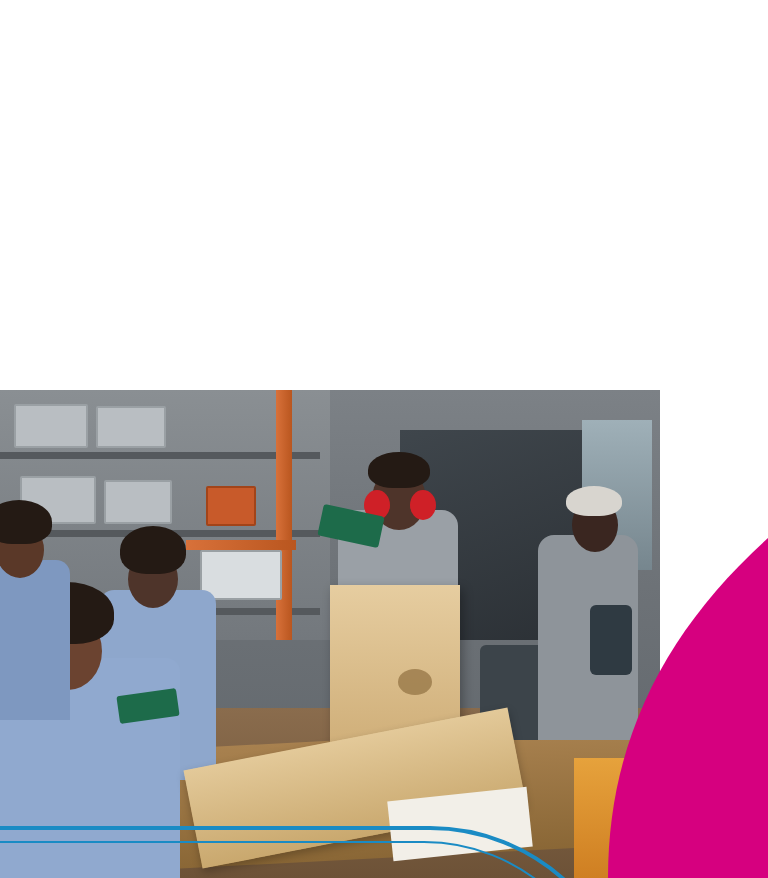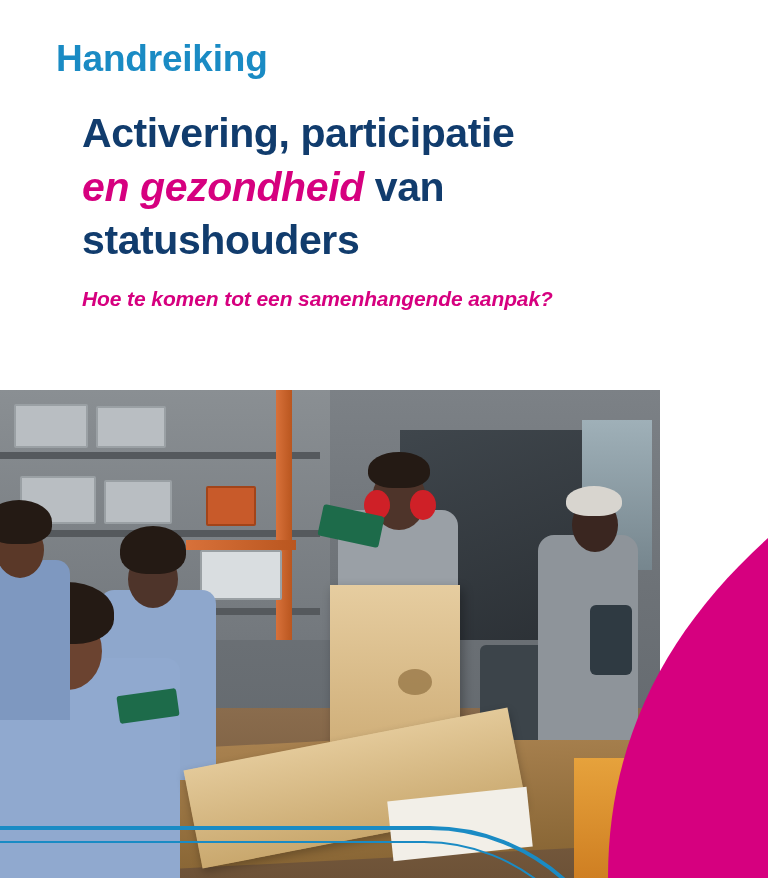--- a/index.html
+++ b/index.html
@@ -222,31 +222,20 @@
     right: 0; bottom: 0;
     width: 160px; height: 340px;
     pointer-events: none;
   }
 </style>
 </head>
 <body>
 
 <div class="cover">
 
-  <div class="title-block">
-    <div class="kicker">Handreiking</div>
-
-    <div class="main-title">
-      <span>Activering, participatie</span><br>
-      <span class="magenta-italic">en gezondheid</span><span> van</span><br>
-      <span>statushouders</span>
-    </div>
-
-    <div class="subtitle">Hoe te komen tot een samenhangende aanpak?</div>
-  </div>
 
   <div class="photo-area">
     <div class="photo">
       <div class="ph-wall"></div>
 
       <div class="ph-back-shelf"></div>
       <div class="ph-shelf-line" style="left:0; top:62px; width:320px;"></div>
       <div class="ph-shelf-line" style="left:0; top:140px; width:320px;"></div>
       <div class="ph-shelf-line" style="left:0; top:218px; width:320px;"></div>
 

